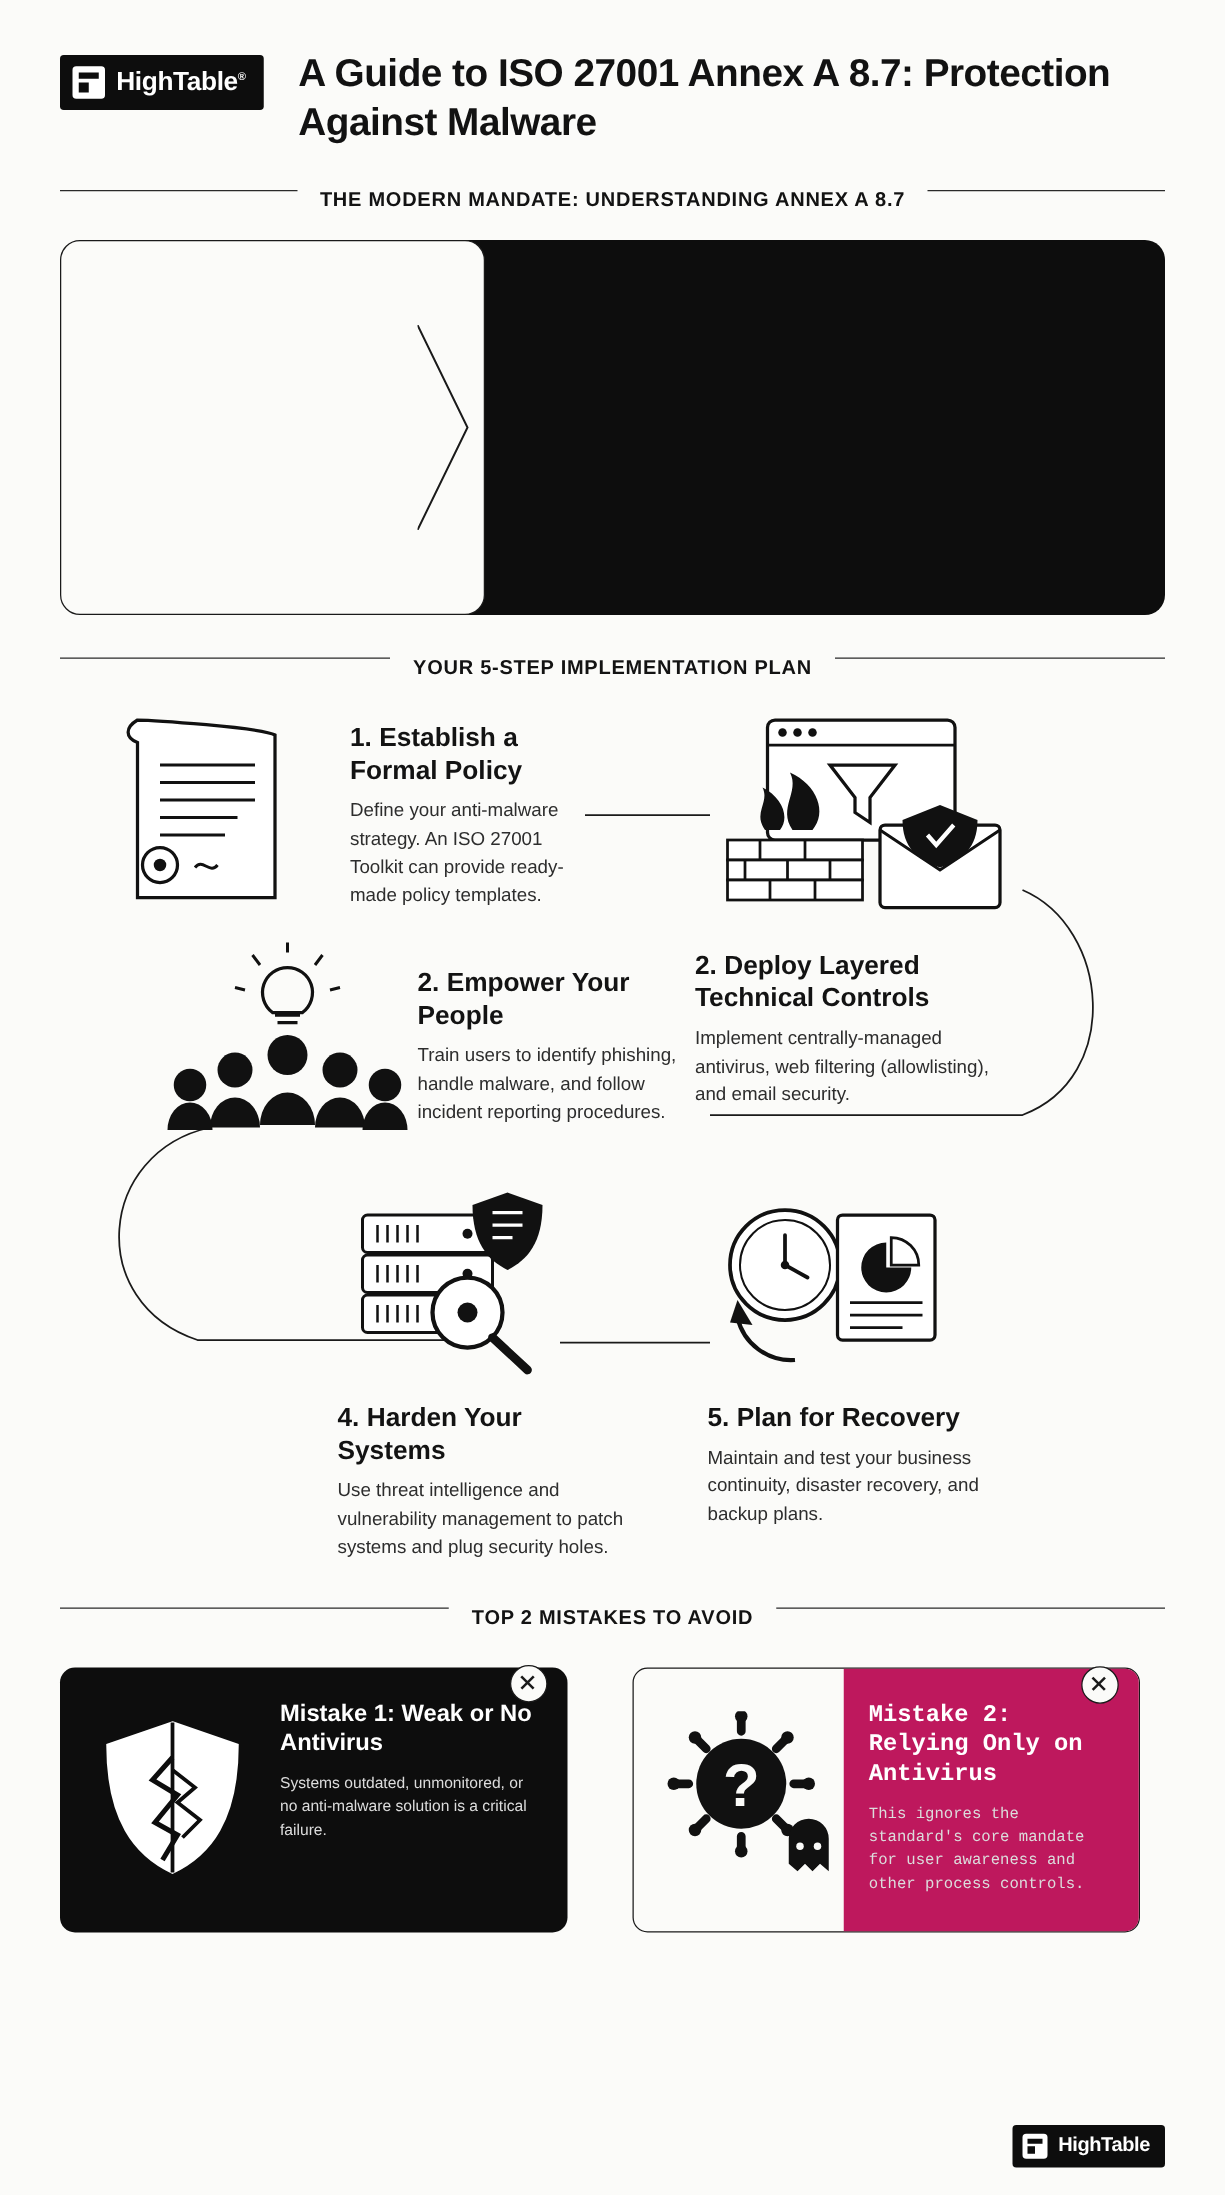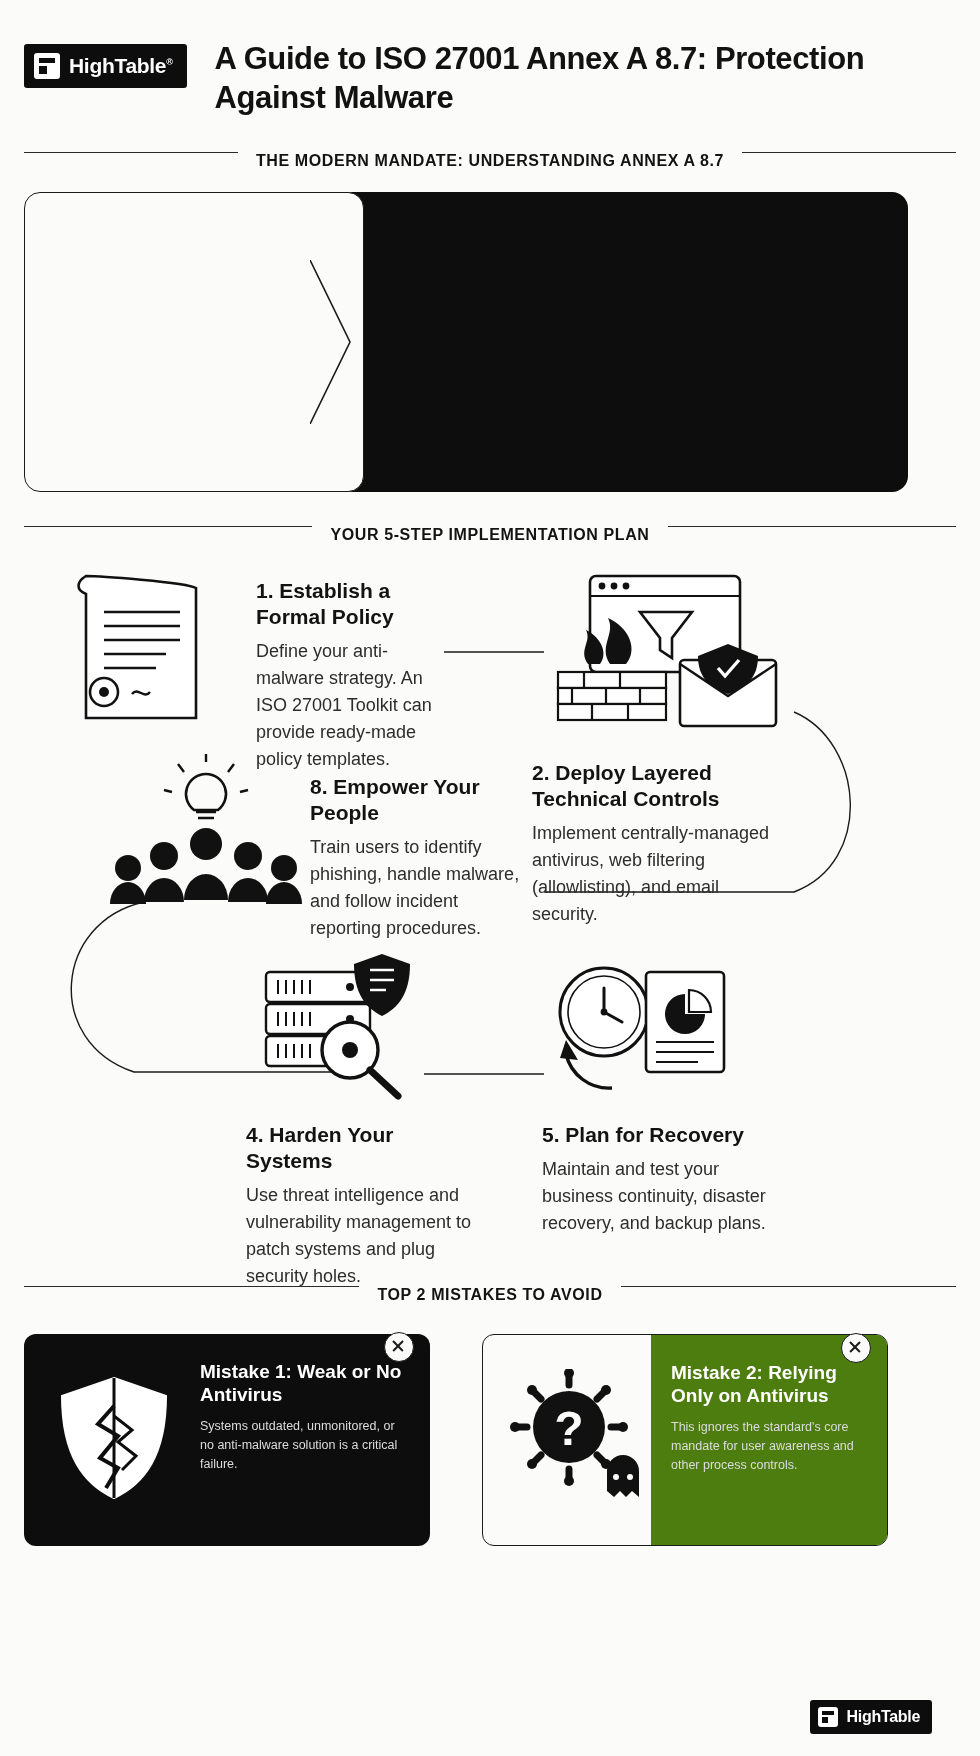--- a/index.html
+++ b/index.html
@@ -14,21 +14,21 @@
     color: #111111;
     position: relative;
     overflow: hidden;
   }
   .page {
     width: 980px;
     height: 1756px;
     background: #fbfbf9;
     position: relative;
     box-sizing: border-box;
-    padding: 0 24px;
+    padding: 0 48px;
   }
 
   
   .header {
     display: flex;
     align-items: flex-start;
     padding-top: 38px;
     gap: 28px;
   }
   .logo {
@@ -159,21 +159,21 @@
     margin-top: 18px;
     height: 690px;
   }
   .step-title {
     font-size: 21px;
     font-weight: bold;
     line-height: 1.25;
     color: #131313;
   }
   .step-body {
-    font-size: 18px;
+    font-size: 15px;
     line-height: 1.5;
     margin-top: 8px;
     color: #2d2d2d;
   }
   .step-text { position: absolute; }
   .art { position: absolute; }
 
   
   .mistakes {
     position: relative;
@@ -202,24 +202,25 @@
     position: relative;
   }
   .mcard.light .art-cell {
     border-right: none;
   }
   .mcard .txt-cell {
     flex: 1 1 auto;
     padding: 26px 22px 0 8px;
   }
   .mcard.light .txt-cell {
-    background: #4d7c0f;
+    background: #be185d;
     color: #ffffff;
     border-radius: 0 11px 11px 0;
     padding-left: 20px;
+    font-family: Liberation Mono, monospace;
   }
   .mtitle {
     font-size: 19px;
     font-weight: bold;
     line-height: 1.25;
   }
   .mbody {
     font-size: 12.5px;
     line-height: 1.5;
     margin-top: 10px;
@@ -414,21 +415,21 @@
         <circle cx="146" cy="104" r="14"></circle>
           <path d="M126,150 a20,24 0 0 1 40,0 Z"></path>
         <circle cx="26" cy="116" r="13"></circle>
           <path d="M8,152 a18,22 0 0 1 36,0 Z"></path>
         <circle cx="182" cy="116" r="13"></circle>
           <path d="M164,152 a18,22 0 0 1 36,0 Z"></path>
       </g>
     </svg>
 
     <div class="step-text" style="left:286px; top:212px; width:210px;">
-      <div class="step-title">8. Empower Your People</div>
+      <div class="step-title">2. Empower Your People</div>
       <div class="step-body">Train users to identify phishing, handle malware, and follow incident reporting procedures.</div>
     </div>
 
     <svg class="art" style="left:222px; top:388px;" width="200" height="150" viewBox="0 0 200 150">
       <g fill="#fff" stroke="#111" stroke-width="2.4">
         <rect x="20" y="22" width="104" height="30" rx="4"></rect>
         <rect x="20" y="54" width="104" height="30" rx="4"></rect>
         <rect x="20" y="86" width="104" height="30" rx="4"></rect>
       </g>
       <g stroke="#111" stroke-width="2">

